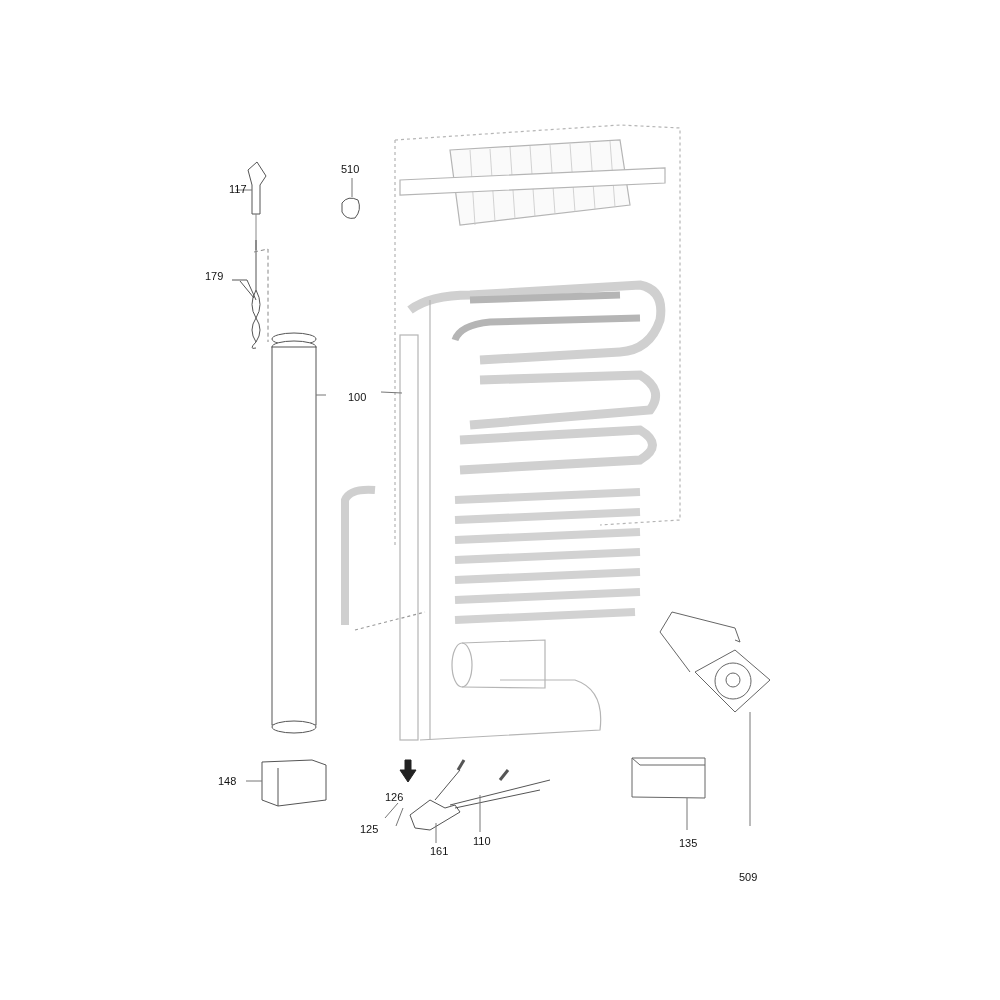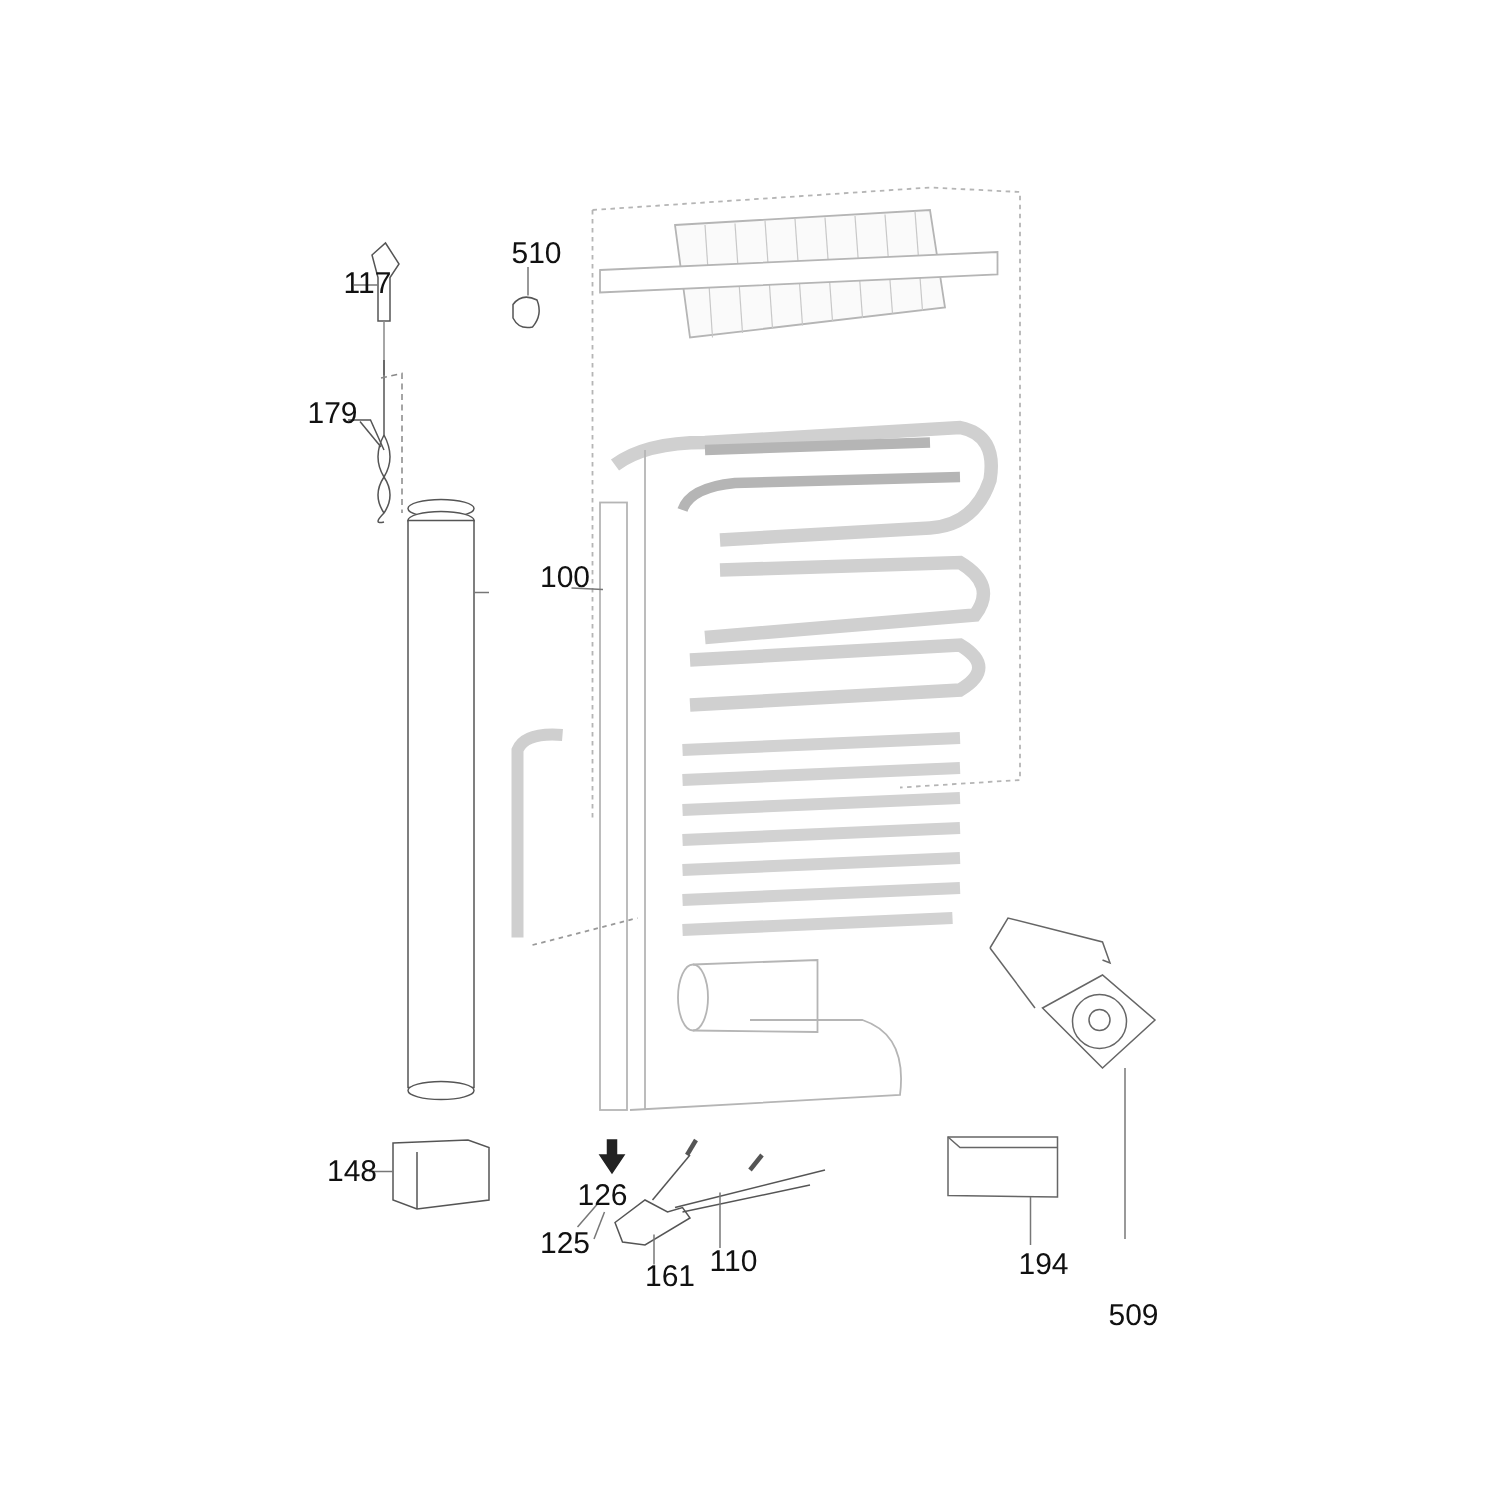--- a/index.html
+++ b/index.html
@@ -1,19 +1,19 @@
 <!DOCTYPE html>
 <html><head>
 <meta charset="utf-8">
 <style>
   html, body { margin:0; padding:0; background:#ffffff; }
   body { width:1000px; height:1000px; position:relative; overflow:hidden;
          font-family:"Liberation Sans", sans-serif; }
   #diagram { position:absolute; left:0; top:0; width:1000px; height:1000px; }
-  .label { position:absolute; font-size:20px; color:#111; line-height:14px; white-space:nowrap; }
+  .label { position:absolute; font-size:11px; color:#111; line-height:14px; white-space:nowrap; }
 </style>
 </head>
 <body>
 
 <svg id="diagram" viewBox="0 0 1000 1000" xmlns="http://www.w3.org/2000/svg">
 
   <g stroke="#b5b5b5" stroke-width="1.2" fill="none">
     <polyline points="395,140 620,125 680,128 680,520 600,525" stroke-dasharray="3,3"></polyline>
     <line x1="395" y1="140" x2="395" y2="545" stroke-dasharray="3,3"></line>
 
@@ -110,20 +110,20 @@
     <path d="M695,672 L735,650 L770,680 L735,712 Z" fill="#fff"></path>
     <circle cx="733" cy="681" r="18"></circle>
       <circle cx="733" cy="680" r="7"></circle>
     <line x1="750" y1="712" x2="750" y2="826" stroke="#777"></line>
   </g>
 </svg>
 
 <div class="label" style="left:209px;top:182px;margin-left:20px;">117</div>
 <div class="label" style="left:341px;top:162px;">510</div>
 <div class="label" style="left:205px;top:269px;">179</div>
-<div class="label" style="left:348px;top:378px;margin-left:12px;">100</div>
+<div class="label" style="left:348px;top:390px;">100</div>
 <div class="label" style="left:218px;top:774px;">148</div>
 <div class="label" style="left:360px;top:822px;text-align:center;">125</div>
 <div class="label" style="left:385px;top:790px;">126</div>
 <div class="label" style="left:430px;top:844px;">161</div>
 <div class="label" style="left:473px;top:834px;">110</div>
-<div class="label" style="left:679px;top:836px;">194</div>
+<div class="label" style="left:679px;top:836px;">135</div>
 <div class="label" style="left:739px;top:870px;">509</div>
 
 </body></html>

